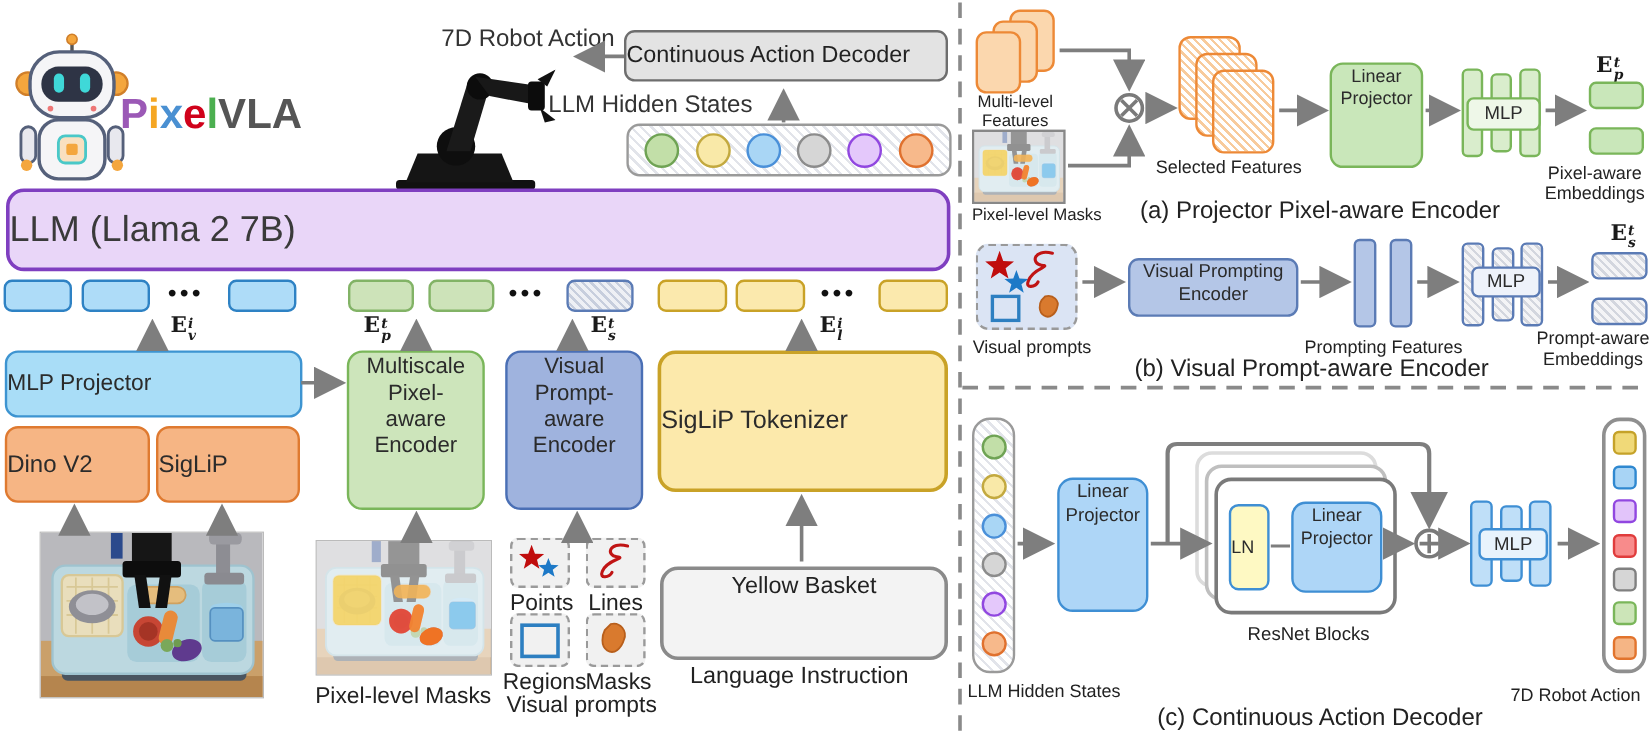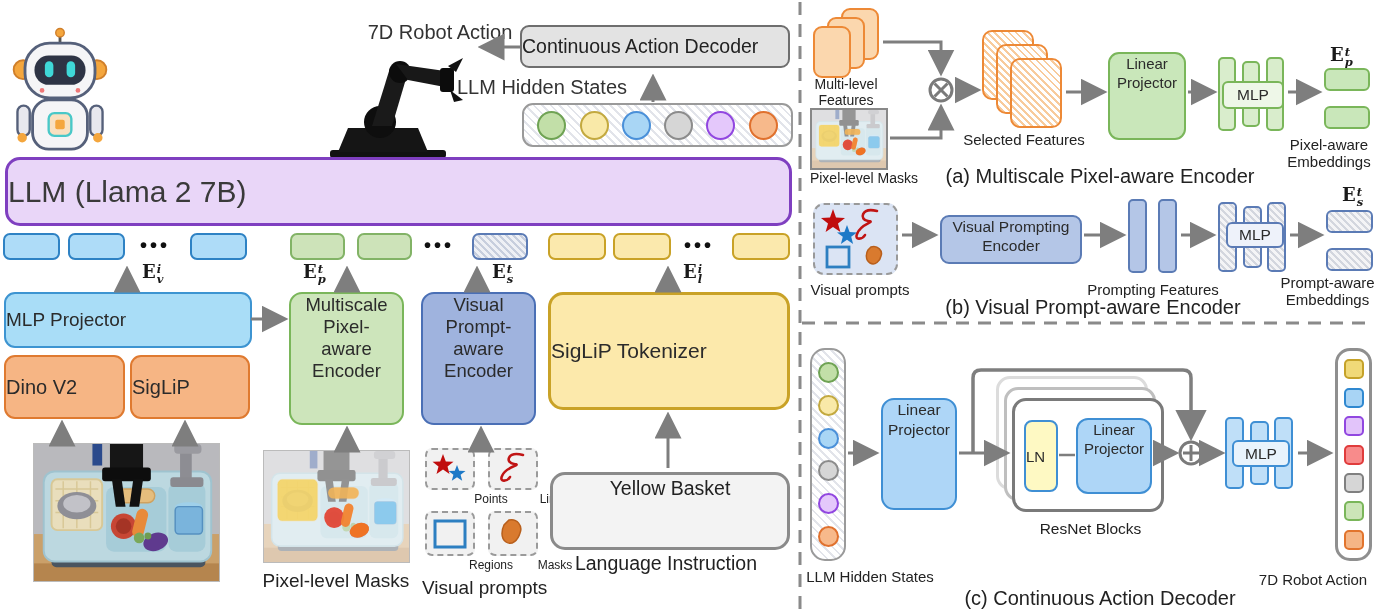--- a/index.html
+++ b/index.html
@@ -50,21 +50,21 @@
   .enc-sig{left:130px;top:355px;width:120px;height:64px;background:#f6b584;border-width:2.5px;
     border-color:#df7a30;border-radius:11px;font-size:20px;}
   
   .obs-img{left:33px;top:443px;width:187px;height:139px;}
   .masks-img{left:263px;top:450px;width:147px;height:113px;}
   .img-frame{position:absolute;border:1px solid #bbb;box-sizing:border-box;}
   .obs-cap{left:10px;top:584px;width:233px;font-size:21px;color:#222;}
   .maskcap{left:247px;top:570px;width:178px;font-size:19px;color:#222;}
   .ptile{position:absolute;border:2px dashed #9a9a9a;border-radius:7px;background:#f1f1f1;
     display:flex;align-items:center;justify-content:center;box-sizing:border-box;}
-  .ptile-cap{position:absolute;font-size:12px;text-align:center;color:#222;margin-left:41px;}
+  .ptile-cap{position:absolute;font-size:19px;text-align:center;color:#222;}
   .vp-cap{left:422px;top:577px;width:145px;font-size:19px;text-align:left;color:#222;}
   .instr-box{left:550px;top:472px;width:240px;height:78px;background:#f3f3f3;border-width:3px;
     border-color:#8a8a8a;border-radius:15px;font-size:19.5px;line-height:26px;flex-direction:column;color:#222;}
   .instr-box .hl{font-weight:bold;color:#cc1111;}
   .instr-cap{left:560px;top:552px;width:212px;font-size:19.5px;color:#222;}
   
   .logo{left:100px;top:76px;width:175px;font-size:35px;font-weight:800;letter-spacing:0px;text-align:left;}
   
   .fcard{position:absolute;width:38px;height:52px;border:2.5px solid #ed8936;border-radius:9px;
     background:#fbd7ae;box-sizing:border-box;}
@@ -170,20 +170,23 @@
       <rect x="10" y="84" width="13" height="32" rx="6.5" fill="#e8e8ee" stroke="#55607a" stroke-width="2.5"></rect>
       <rect x="87" y="84" width="13" height="32" rx="6.5" fill="#e8e8ee" stroke="#55607a" stroke-width="2.5"></rect>
       <rect x="26" y="78" width="58" height="52" rx="17" fill="#f5f5f7" stroke="#55607a" stroke-width="3"></rect>
       <rect x="43" y="92" width="24" height="24" rx="6" fill="#f9e0c0" stroke="#49c8c8" stroke-width="2.5"></rect>
       <rect x="50" y="99" width="10" height="10" rx="2" fill="#f4a63d"></rect>
       <circle cx="15" cy="118" r="5" fill="#f4a63d"></circle>
       <circle cx="95" cy="118" r="5" fill="#f4a63d"></circle>
     </svg>
   </div>
 
+  <div class="lbl logo">
+    <span style="color:#9b59b6">P</span><span style="color:#f5a623">i</span><span style="color:#4a90d2">x</span><span style="color:#d0021b">e</span><span style="color:#4caf50">l</span><span style="color:#555555">VLA</span>
+  </div>
 
   <div class="abs" style="left:328px;top:42px;width:135px;height:118px;">
     <svg width="135" height="118" viewBox="0 0 135 118">
       <rect x="2" y="108" width="116" height="8" rx="3" fill="#111"></rect>
       <polygon points="10,110 100,110 90,86 20,86" fill="#151515"></polygon>
       <circle cx="52" cy="80" r="16" fill="#0e0e0e"></circle>
       <polygon points="44,84 64,84 80,30 62,26" fill="#1a1a1a"></polygon>
       <circle cx="72" cy="30" r="11" fill="#0c0c0c"></circle>
       <polygon points="68,22 80,38 122,46 124,30" fill="#181818"></polygon>
       <rect x="112" y="26" width="14" height="24" rx="3" fill="#0c0c0c"></rect>
@@ -364,21 +367,21 @@
         <span>t</span>
         <span>p</span>
       </span>
   </div>
   <div class="embed" style="left:1324px;top:68px;width:46px;height:23px;background:#c9e7ba;border-color:#7ab65a;"></div>
   <div class="embed" style="left:1324px;top:106px;width:46px;height:23px;background:#c9e7ba;border-color:#7ab65a;"></div>
   <div class="cap15" style="left:1283px;top:136px;width:92px;">
     <span>Pixel-aware</span><br>
     <span>Embeddings</span>
   </div>
-  <div class="panel-cap" style="left:928px;top:165px;width:344px;">(a) Multiscale Pixel-aware Encoder</div>
+  <div class="panel-cap" style="left:928px;top:165px;width:344px;">(a) Projector Pixel-aware Encoder</div>
 
   <div class="b-prompts abs">
     <svg width="80" height="67" viewBox="0 0 80 67">
       <polygon points="18,4 21,12.5 30,13 23,18.5 25.4,27 18,22 10.6,27 13,18.5 6,13 15,12.5" fill="#c00d0d"></polygon>
       <polygon points="32,20 34.6,27 42,27.4 36.2,31.8 38.1,38.9 32,34.7 25.9,38.9 27.8,31.8 22,27.4 29.4,27" fill="#1d79c7"></polygon>
       <path d="M62,6 C46,2 44,15 53,16 C62,17 46,18 42,29 C39,36 48,34 50,30" fill="none" stroke="#c01414" stroke-width="2.6" stroke-linecap="round"></path>
       <rect x="12" y="42" width="22" height="20" fill="none" stroke="#2d7fc1" stroke-width="2.8"></rect>
       <path d="M56,42 C63,40 68,46 66,51 C65,56 60,61 55,58 C50,55 51,48 53,45 Z" fill="#d97a2e" stroke="#b85f1c" stroke-width="1.5"></path>
     </svg>
   </div>

